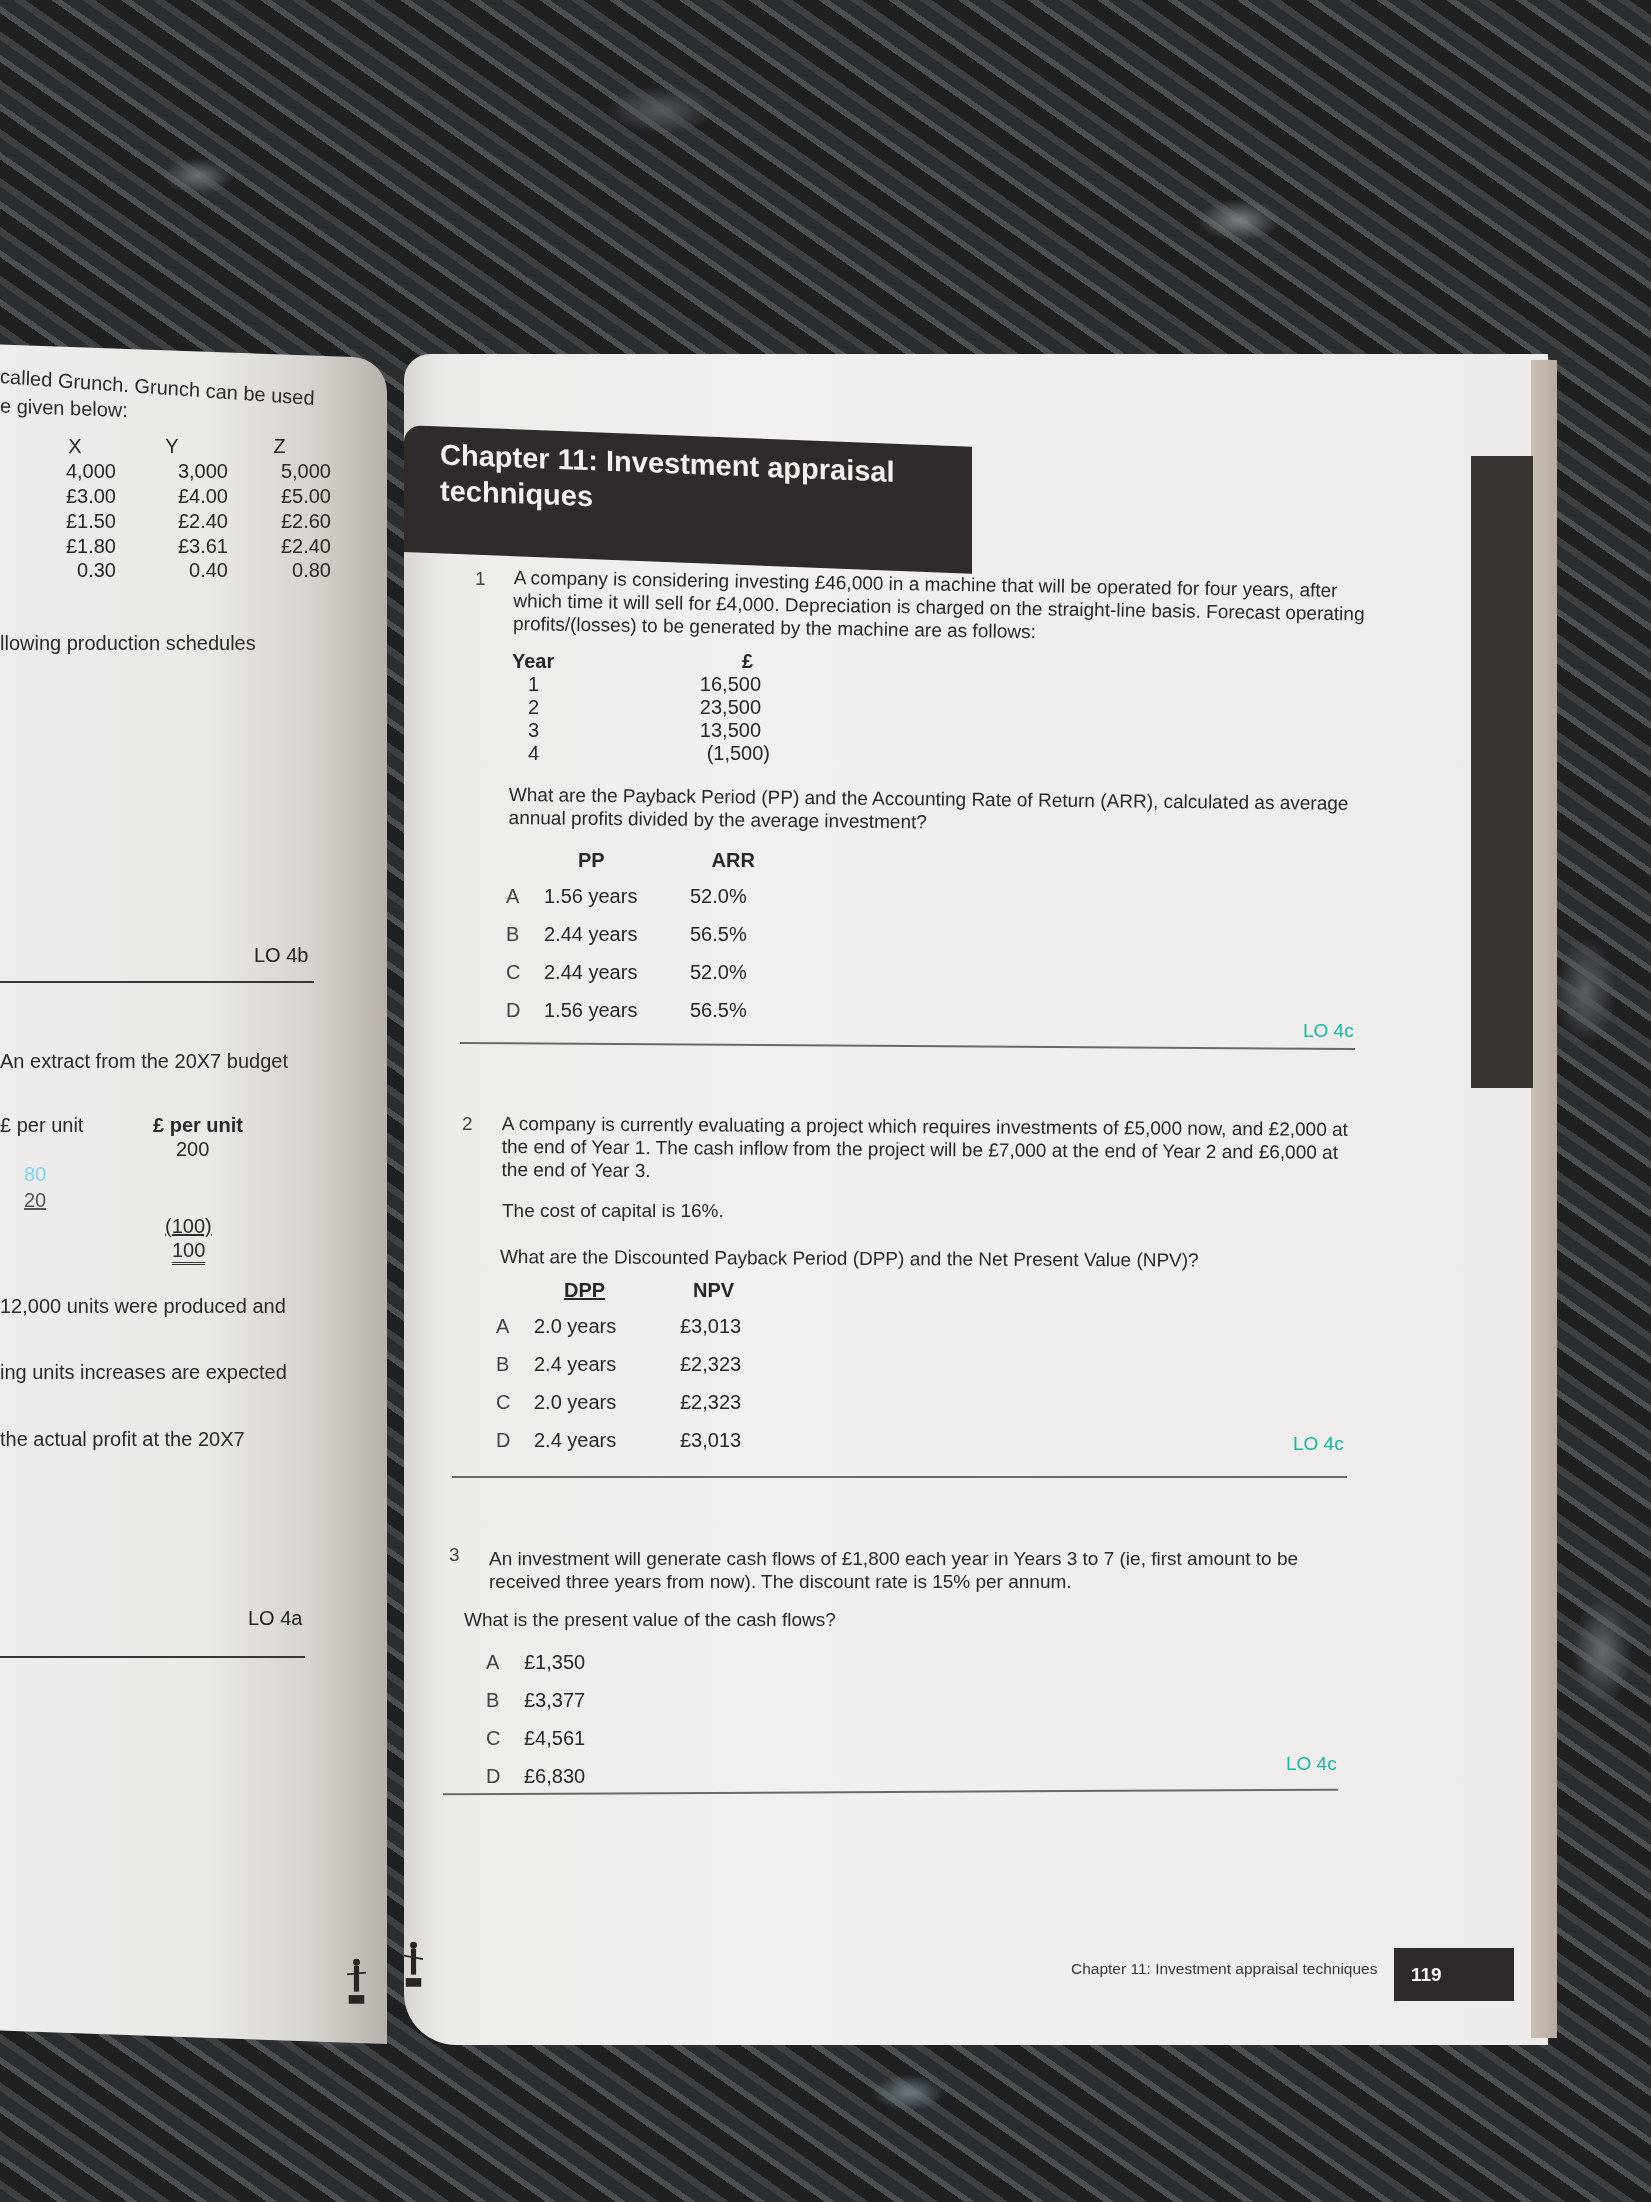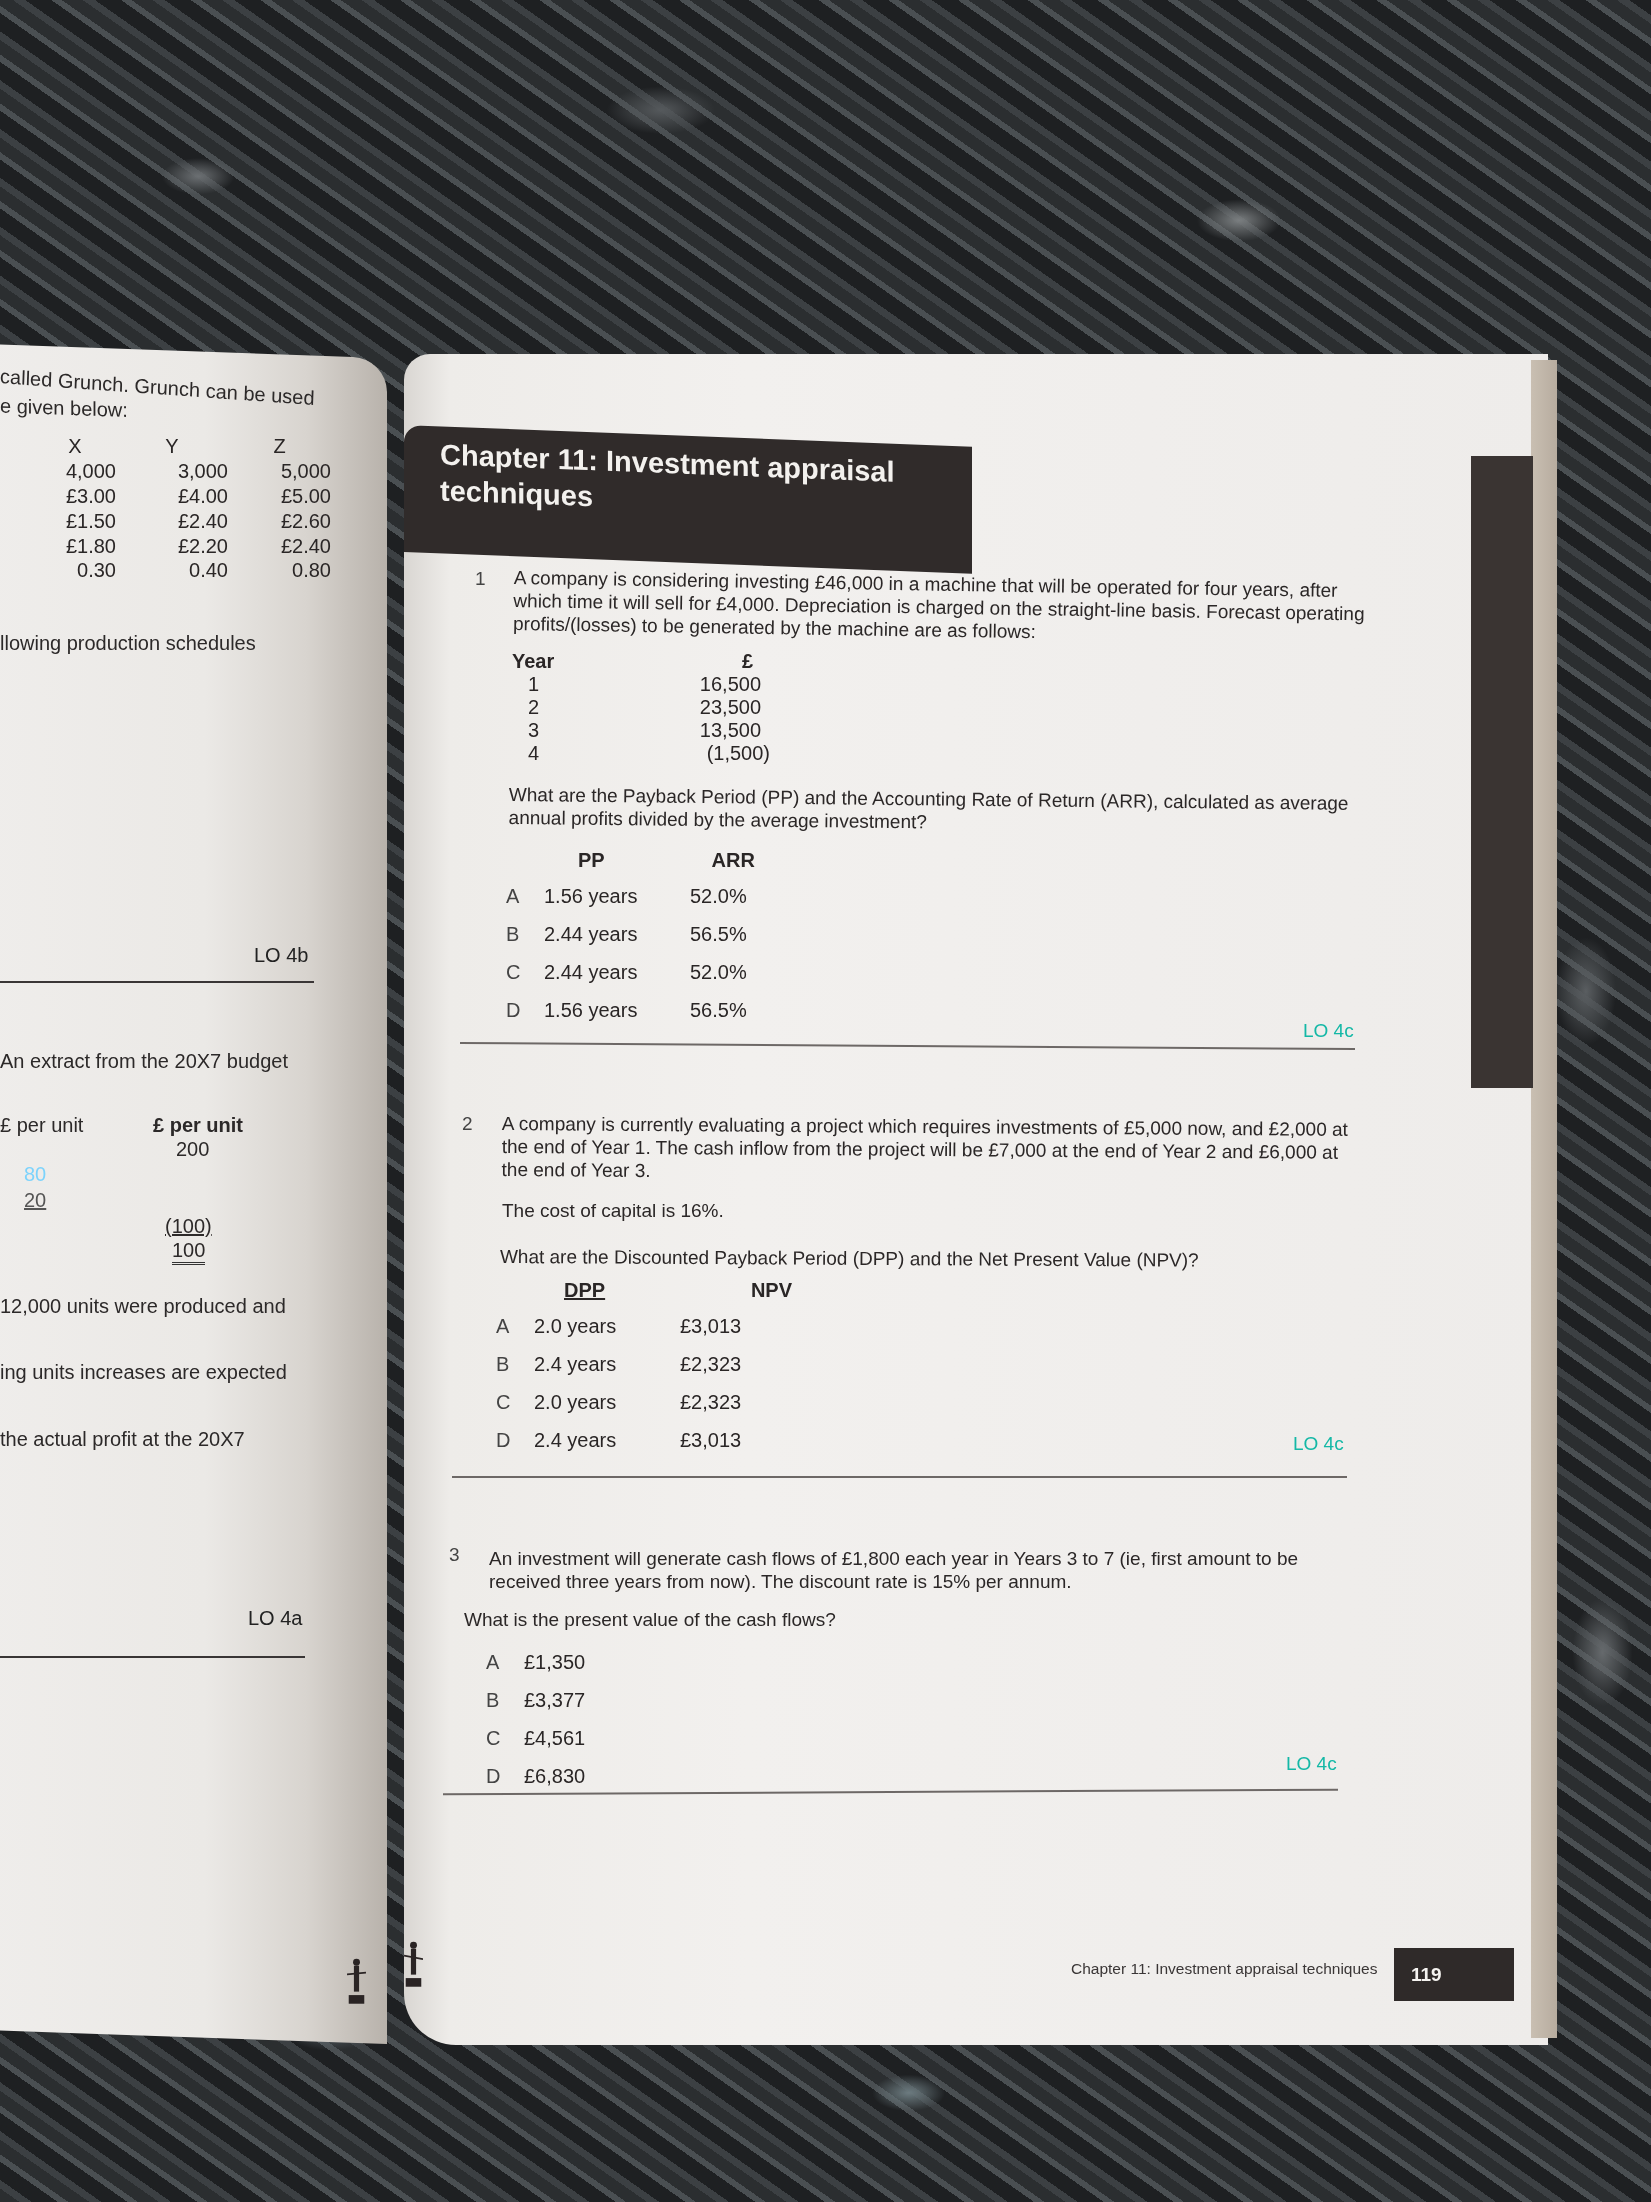--- a/index.html
+++ b/index.html
@@ -114,21 +114,21 @@
   <span>4,000</span>
   <span>3,000</span>
   <span>5,000</span>
   <span>£3.00</span>
   <span>£4.00</span>
   <span>£5.00</span>
   <span>£1.50</span>
   <span>£2.40</span>
   <span>£2.60</span>
   <span>£1.80</span>
-  <span>£2.20</span>
+  <span>£3.61</span>
   <span>£2.40</span>
   <span>0.30</span>
   <span>0.40</span>
   <span>0.80</span>
 </div>
 
 <div class="left-text" style="left:0; top:632px;">llowing production schedules</div>
 <div class="lo-left" style="left:254px; top:944px;">LO 4b</div>
 <div class="hr-left" style="left:0; top:981px; width:314px;"></div>
 
@@ -229,21 +229,21 @@
 <div class="rule" style="left:460px; top:1045px; width:895px; transform:rotate(0.4deg);"></div>
 
 <div class="q-num" style="left:462px; top:1113px;">2</div>
 <div class="q q-text" style="left:502px; top:1112px; width:860px; transform:rotate(0.4deg); transform-origin:left top;">A company is currently evaluating a project which requires investments of £5,000 now, and £2,000 at the end of Year 1. The cash inflow from the project will be £7,000 at the end of Year 2 and £6,000 at the end of Year 3.</div>
 <div class="q" style="left:502px; top:1200px;">The cost of capital is 16%.</div>
 <div class="q" style="left:500px; top:1246px; transform:rotate(0.3deg); transform-origin:left top;">What are the Discounted Payback Period (DPP) and the Net Present Value (NPV)?</div>
 <div class="tbl" style="left:496px; top:1273px;">
   <div class="row" style="height:34px;">
       <span class="letter"></span>
       <span class="col1 hdr" style="padding-left:30px;text-decoration:underline;">DPP</span>
-      <span class="col2 hdr" style="padding-left:13px;text-align:right;">NPV</span>
+      <span class="col2 hdr" style="padding-left:13px;">NPV</span>
     </div>
   <div class="row">
       <span class="letter">A</span>
       <span class="col1">2.0 years</span>
       <span class="col2">£3,013</span>
     </div>
   <div class="row">
       <span class="letter">B</span>
       <span class="col1">2.4 years</span>
       <span class="col2">£2,323</span>

